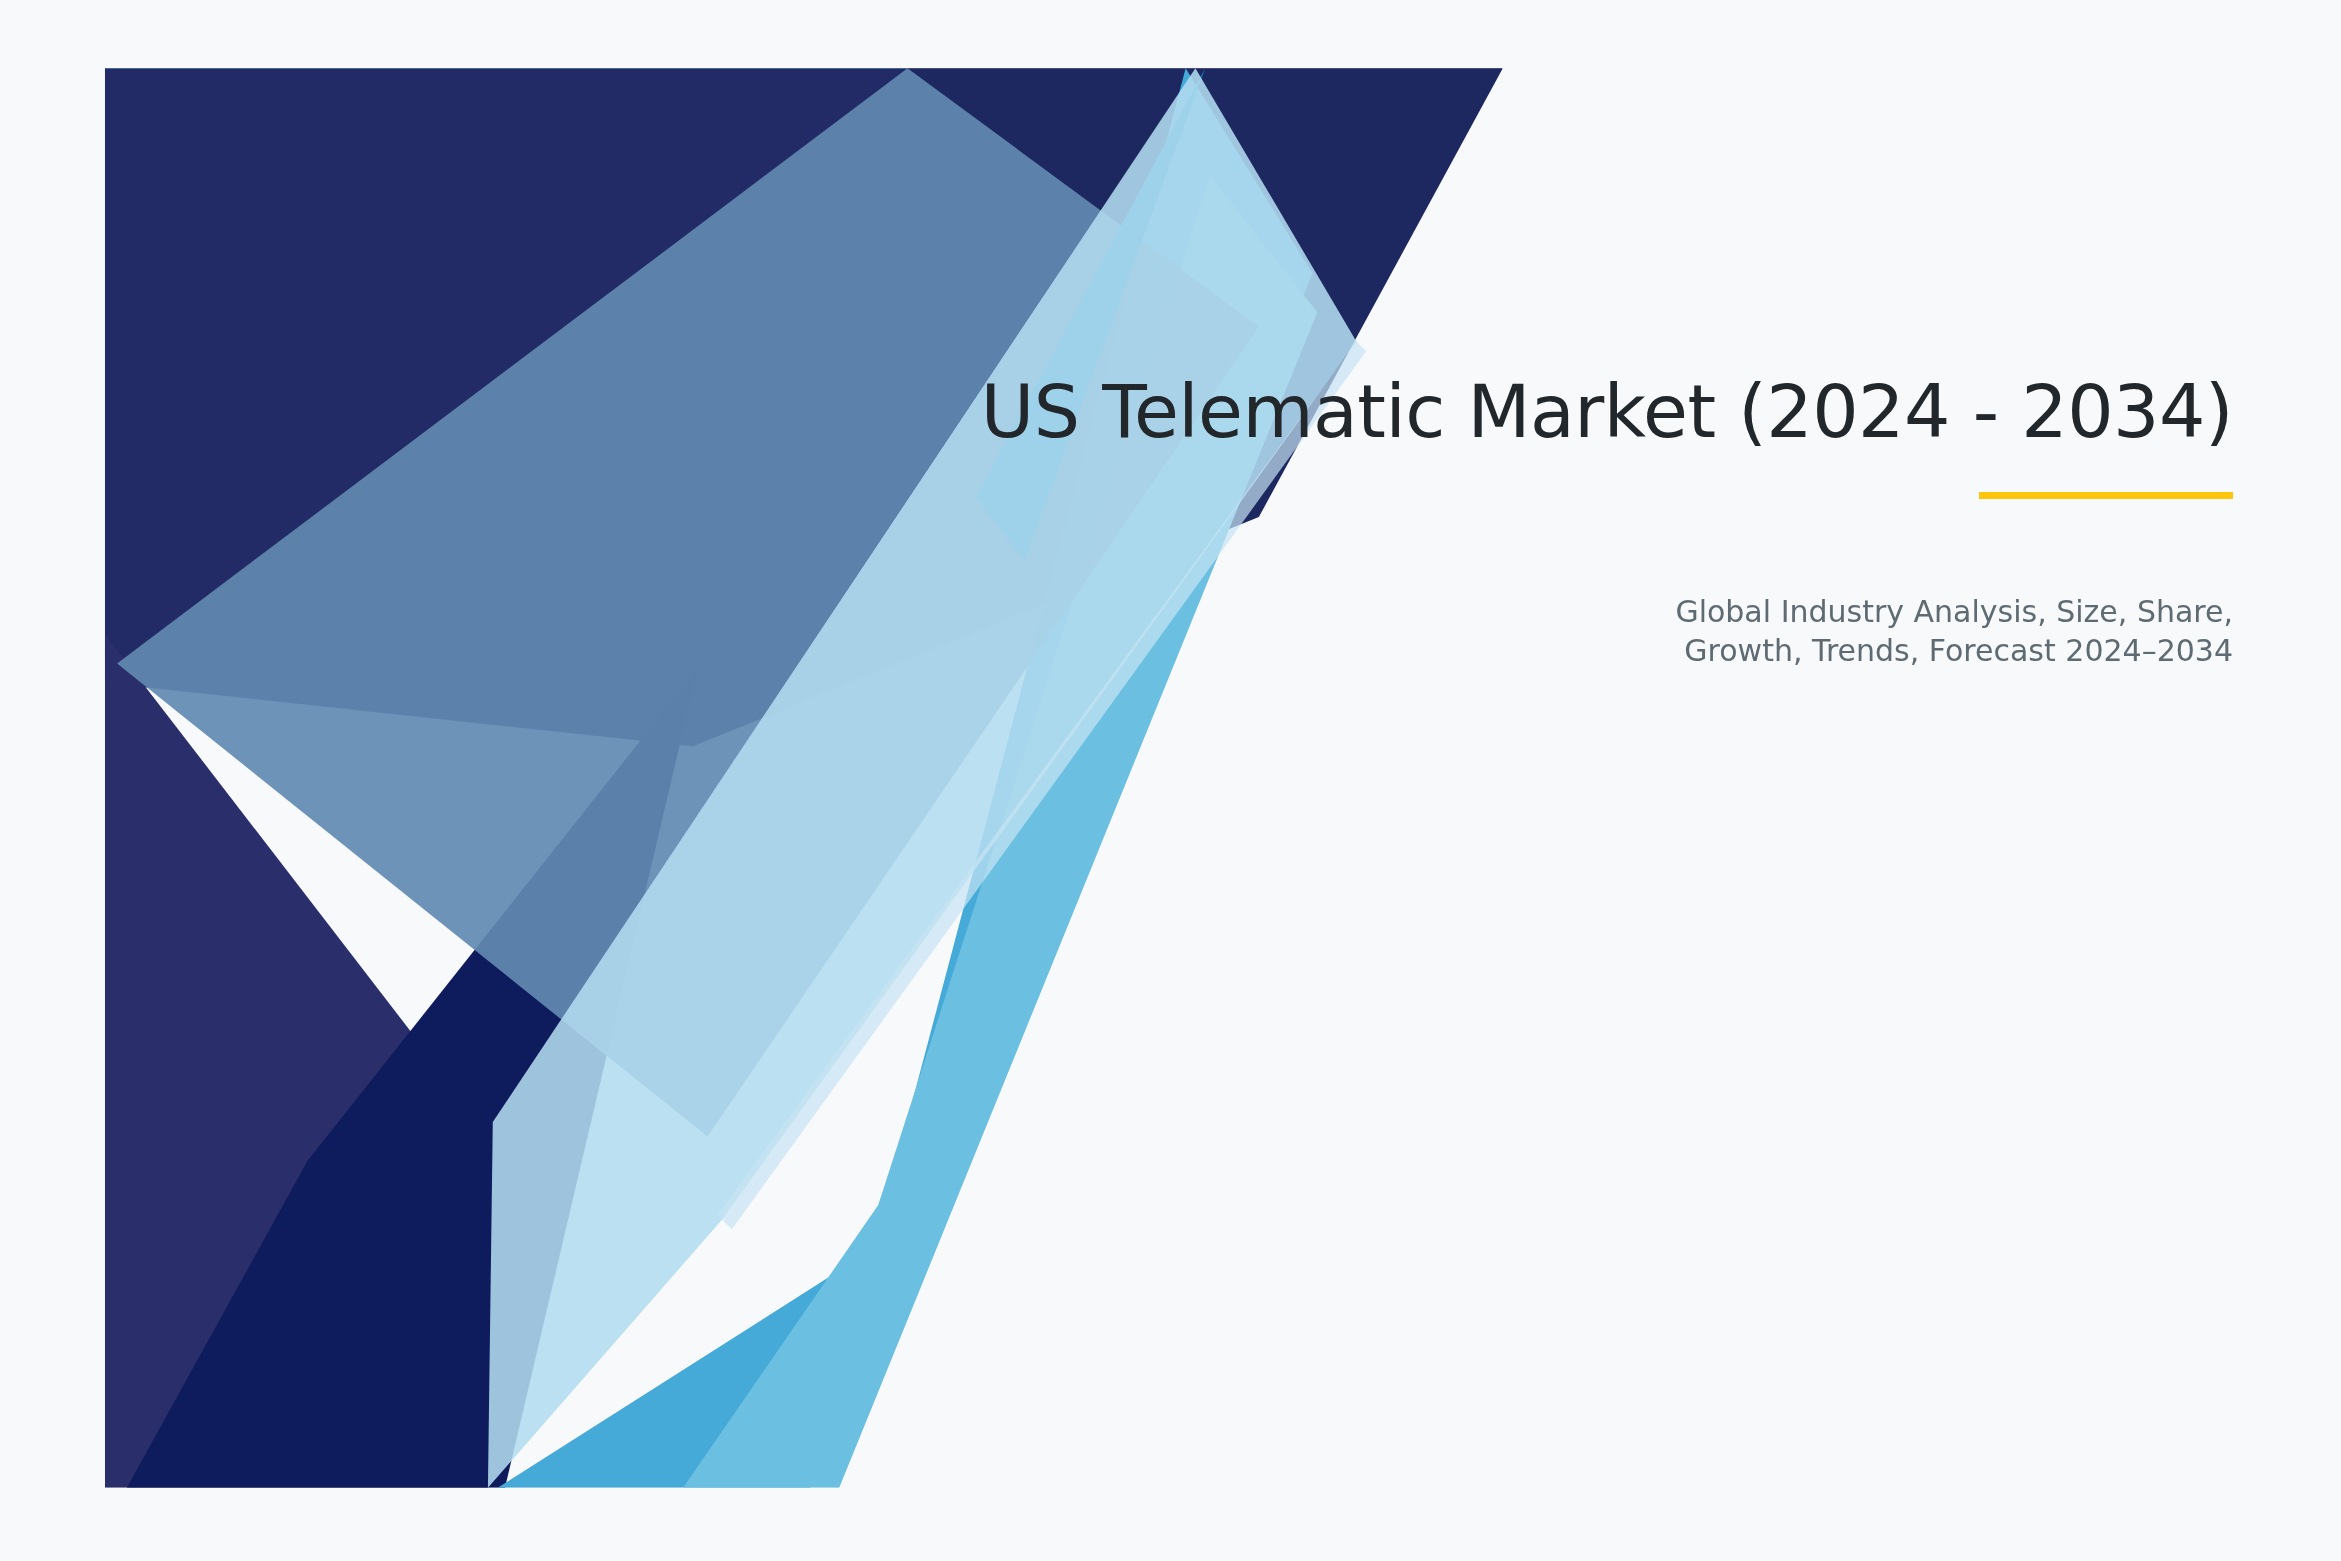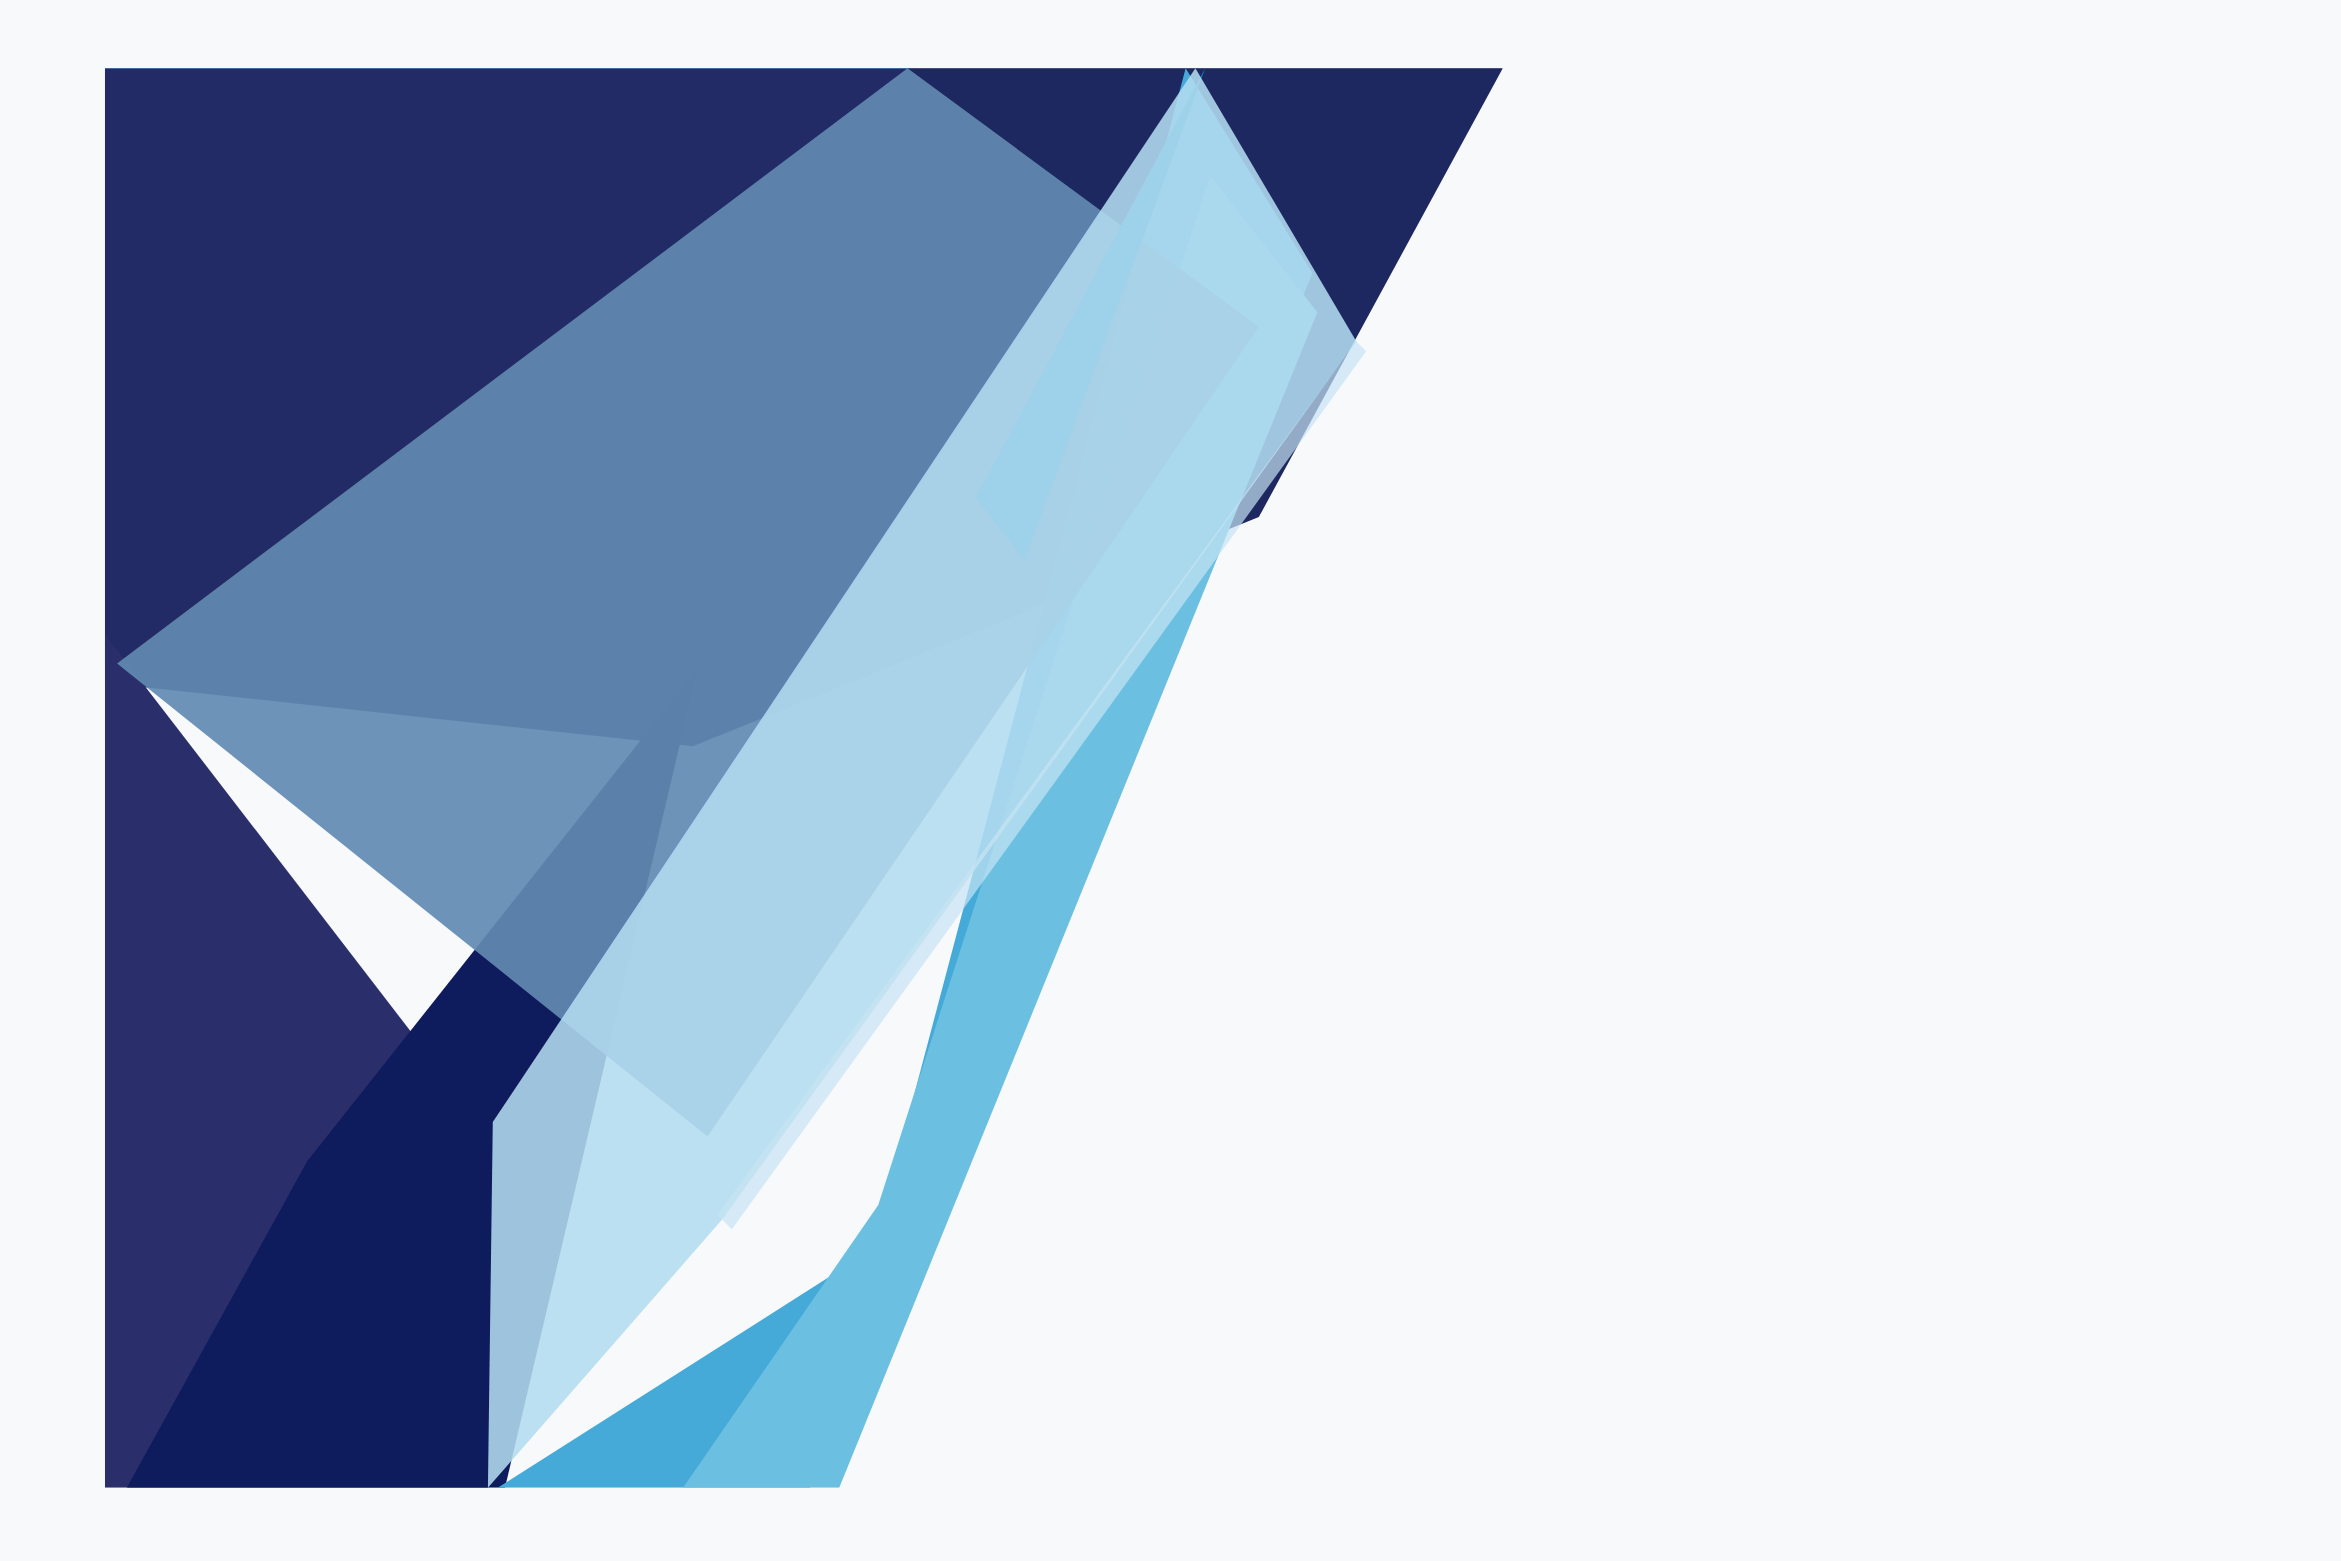--- a/index.html
+++ b/index.html
@@ -100,15 +100,26 @@
 
       <polygon points="2470,140 2100,1150 2000,1020" fill="#0e86c3"></polygon>
 
       <polygon points="2450,140 2780,700 1480,2500 1000,3050 1010,2300" fill="#b3dcef" opacity="0.88"></polygon>
 
       <polygon points="2780,700 2800,720 1500,2520 1470,2490" fill="#c6e4f3" opacity="0.7"></polygon>
 
     </g>
   </svg>
 
+  <div id="text-block">
+
+    <h1 id="page-title">US Telematic Market (2024 - 2034)</h1>
+
+    <div id="accent-rule-wrap">
+      <div id="accent-rule"></div>
+    </div>
+
+    <p id="page-subtitle">Global Industry Analysis, Size, Share, Growth, Trends, Forecast 2024–2034</p>
+
+  </div>
 
 </div>
 
 
 </body></html>

